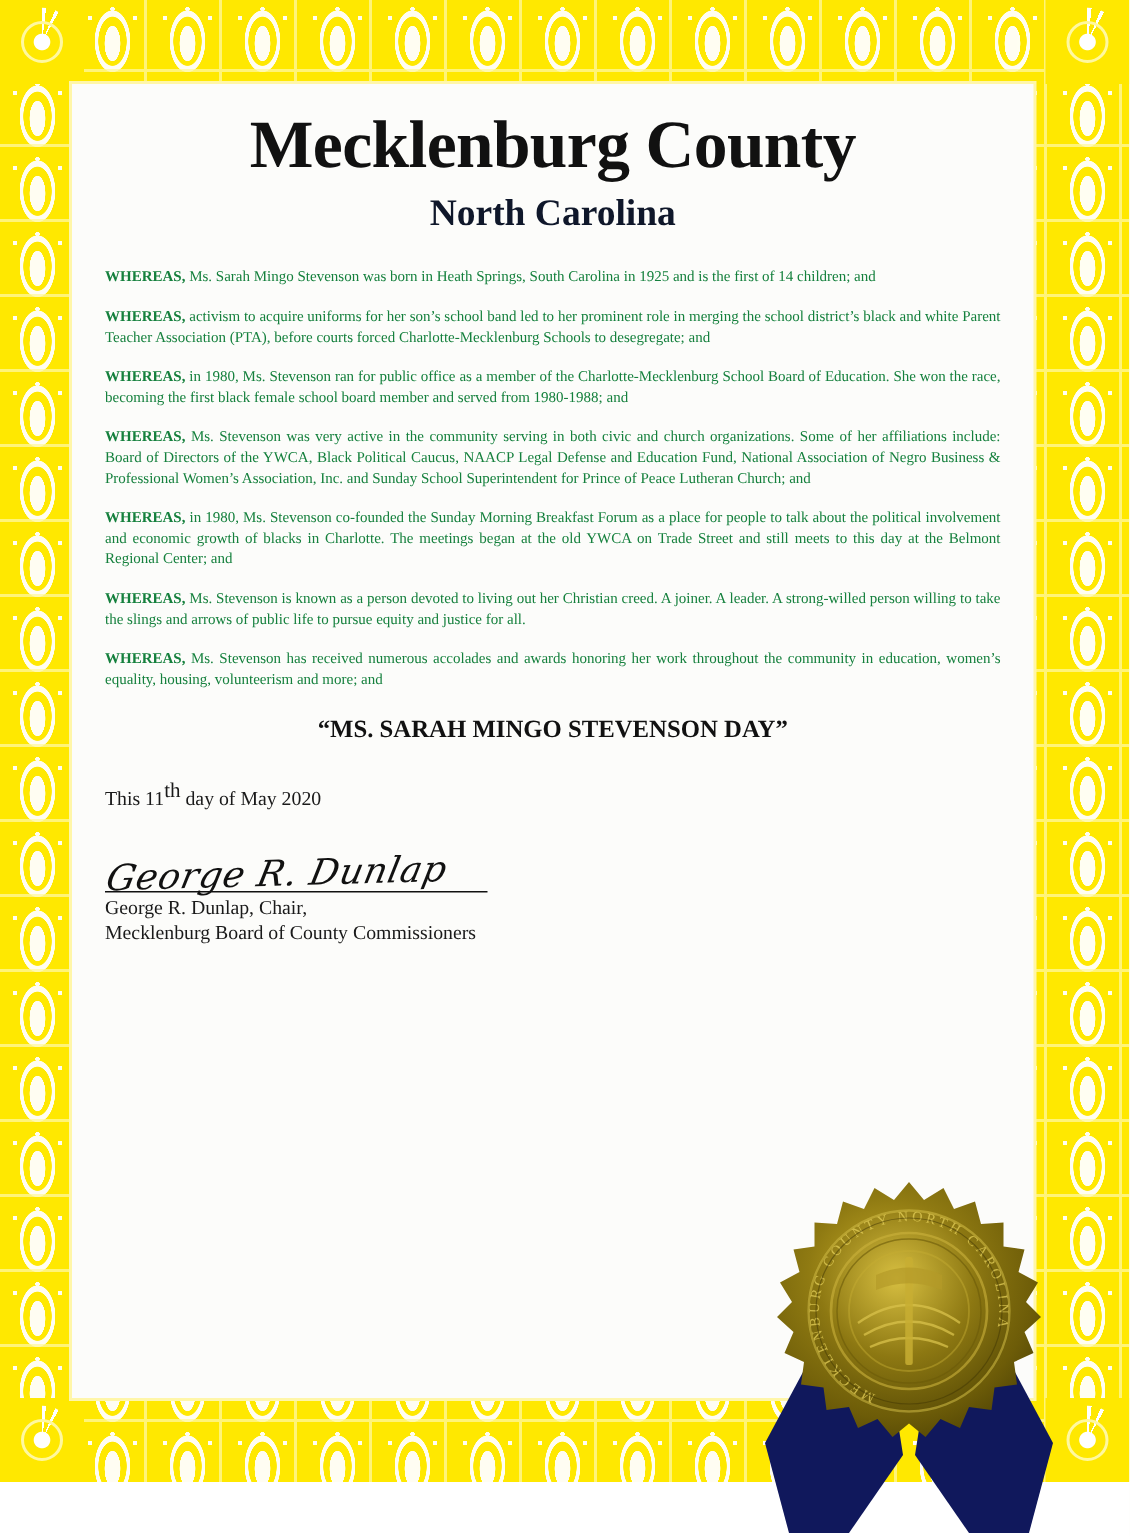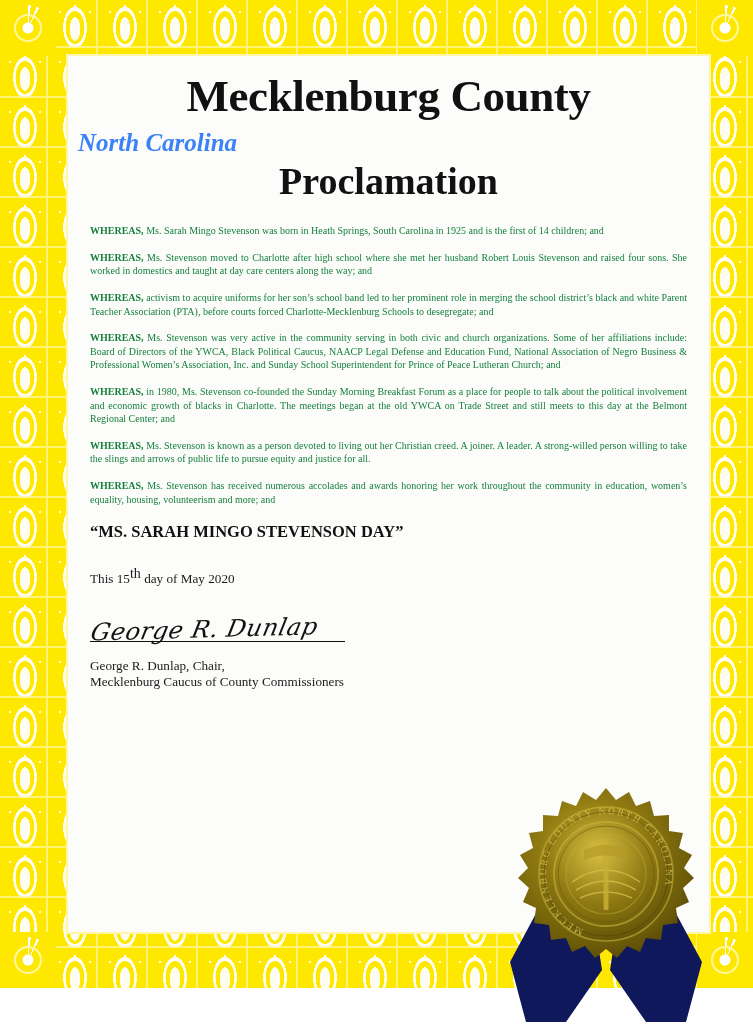--- a/index.html
+++ b/index.html
@@ -49,69 +49,69 @@
   }
   .corner::after{
     content:"";position:absolute;inset:14px;border-radius:50%;
     border:2px solid #fff8a0;
   }
   .corner.tl{left:0;top:0;} .corner.tr{right:0;top:0;}
   .corner.bl{left:0;bottom:0;} .corner.br{right:0;bottom:0;}
 
   
   .paper{
-    position:absolute;left:68px;top:56px;
+    position:absolute;left:48px;top:56px;
     width:641px;height:876px;
     background:#fcfcfa;
     z-index:4;
     box-shadow:0 0 0 2px #fff6a8;
   }
   .paper-inner{position:absolute;left:0;top:0;right:0;bottom:0;padding:0 10px;}
   
   .bottom-white{position:absolute;left:0;top:988px;width:753px;height:36px;background:#fff;z-index:5;}
 
   
   .title-main{
     text-align:center;font-weight:700;font-size:45px;line-height:1.02;
     letter-spacing:-0.4px;color:#111;margin:18px 0 0 0;
   }
   .title-sub{
-    font-weight:700;font-size:25px;line-height:1.1;
-    color:#3b82f6;margin:9px 0 0 0;font-style:italic;
+    text-align:center;font-weight:700;font-size:25px;line-height:1.1;
+    color:#0f172a;margin:9px 0 0 0;
   }
   .title-proc{
     text-align:center;font-weight:700;font-size:38px;line-height:1.05;
     color:#111;margin:6px 0 0 0;
   }
 
   
   .body-wrap{margin:22px 12px 0 12px;}
   .clause{
     text-align:justify;font-size:10px;line-height:1.36;color:#15803d;
     margin:0 0 13px 0;
   }
   .clause b{font-weight:700;}
   .day-line{
-    text-align:left;font-weight:700;font-size:16.5px;margin:16px 0 0 0;color:#111;
+    text-align:center;font-weight:700;font-size:16.5px;margin:16px 0 0 0;color:#111;
   }
   .date-line{font-size:13.2px;margin:24px 0 0 12px;color:#1a1a1a;}
   .date-line sup{font-size:14px;vertical-align:super;}
 
   
   .sig-block{margin:26px 0 0 12px;position:relative;width:260px;}
   .sig-script{
     font-family:"DejaVu Serif", serif;
     font-style:italic;font-size:24px;color:#111;
     transform:skewX(-13deg) rotate(-1.6deg);
     white-space:nowrap;height:30px;line-height:30px;
     letter-spacing:.5px;
     margin-left:2px;
   }
   .sig-rule{border-bottom:1.3px solid #111;width:255px;margin-top:-3px;}
-  .sig-name{font-size:13.2px;margin-top:16px;color:#1a1a1a;line-height:1.28;}
+  .sig-name{font-size:13.2px;margin-top:2px;color:#1a1a1a;line-height:1.28;}
   .sig-org{font-size:13.2px;color:#1a1a1a;line-height:1.28;}
 
   
   .seal-wrap{position:absolute;left:506px;top:786px;width:200px;height:238px;z-index:8;}
   .ribbon{position:absolute;top:118px;left:0;width:200px;height:120px;}
   .ribbon svg{display:block;}
   .seal{position:absolute;left:10px;top:0;width:180px;height:180px;}
   .seal svg{display:block;}
 </style>
 </head>
@@ -126,41 +126,40 @@
     <div class="corner br"></div>
   </div>
 
   <div class="bottom-white"></div>
 
   <div class="paper">
     <div class="paper-inner">
 
       <div class="title-main">Mecklenburg County</div>
       <div class="title-sub">North Carolina</div>
-      <div class="title-proc">Proclamation</div>
 
       <div class="body-wrap">
         <p class="clause"><b>WHEREAS,</b><span> Ms. Sarah Mingo Stevenson was born in Heath Springs, South Carolina in 1925 and is the first of 14 children; and</span></p>
-        <p class="clause"><b>WHEREAS,</b><span> Ms. Stevenson moved to Charlotte after high school where she met her husband Robert Louis Stevenson and raised four sons. She worked in domestics and taught at day care centers along the way; and</span></p>
         <p class="clause"><b>WHEREAS,</b><span> activism to acquire uniforms for her son’s school band led to her prominent role in merging the school district’s black and white Parent Teacher Association (PTA), before courts forced Charlotte-Mecklenburg Schools to desegregate; and</span></p>
+        <p class="clause"><b>WHEREAS,</b><span> in 1980, Ms. Stevenson ran for public office as a member of the Charlotte-Mecklenburg School Board of Education.  She won the race, becoming the first black female school board member and served from 1980-1988; and</span></p>
         <p class="clause"><b>WHEREAS,</b><span> Ms. Stevenson was very active in the community serving in both civic and church organizations. Some of her affiliations include: Board of Directors of the YWCA, Black Political Caucus, NAACP Legal Defense and Education Fund, National Association of Negro Business &amp; Professional Women’s Association, Inc. and Sunday School Superintendent for Prince of Peace Lutheran Church; and</span></p>
         <p class="clause"><b>WHEREAS,</b><span> in 1980, Ms. Stevenson co-founded the Sunday Morning Breakfast Forum as a place for people to talk about the political involvement and economic growth of blacks in Charlotte.  The meetings began at the old YWCA on Trade Street and still meets to this day at the Belmont Regional Center; and</span></p>
         <p class="clause"><b>WHEREAS,</b><span> Ms. Stevenson is known as a person devoted to living out her Christian creed. A joiner. A leader. A strong-willed person willing to take the slings and arrows of public life to pursue equity and justice for all.</span></p>
         <p class="clause"><b>WHEREAS,</b><span> Ms. Stevenson has received numerous accolades and awards honoring her work throughout the community in education, women’s equality, housing, volunteerism and more; and</span></p>
 
         <p class="day-line">“MS. SARAH MINGO STEVENSON DAY”</p>
       </div>
 
-      <div class="date-line"><span>This 15</span><sup>th</sup><span> day of May 2020</span></div>
+      <div class="date-line"><span>This 11</span><sup>th</sup><span> day of May 2020</span></div>
 
       <div class="sig-block">
         <div class="sig-script">George R. Dunlap</div>
         <div class="sig-rule"></div>
         <div class="sig-name">George R. Dunlap, Chair,</div>
-        <div class="sig-org">Mecklenburg Caucus of County Commissioners</div>
+        <div class="sig-org">Mecklenburg Board of County Commissioners</div>
       </div>
 
     </div>
   </div>
 
   <div class="seal-wrap">
     <div class="ribbon">
       <svg width="200" height="120" viewBox="0 0 200 120">
         <polygon points="34,2 86,2 96,66 60,118 20,118 4,58" fill="#10185c"></polygon>
         <polygon points="114,2 166,2 196,58 180,118 140,118 104,66" fill="#10185c"></polygon>

